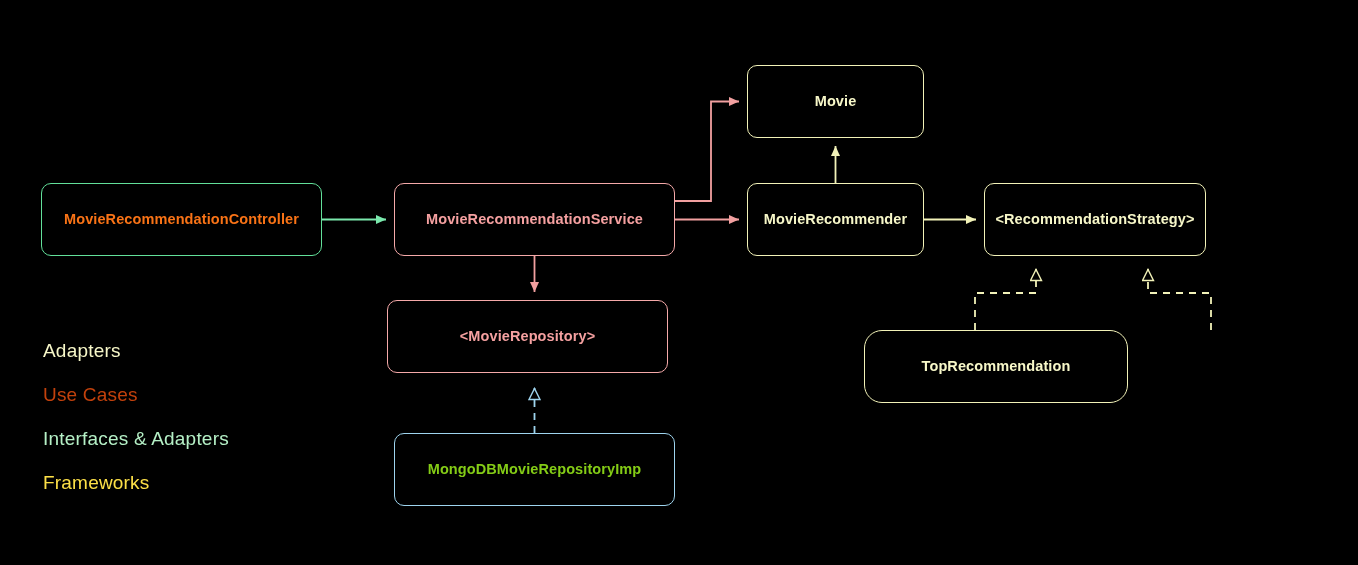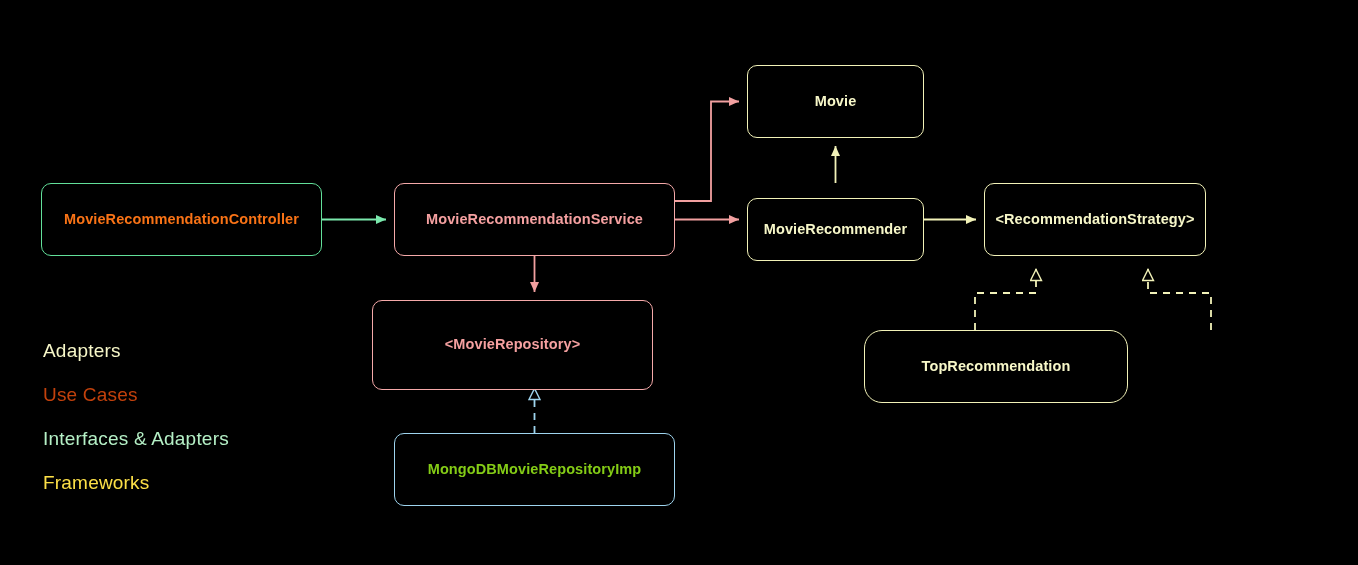--- a/index.html
+++ b/index.html
@@ -115,29 +115,29 @@
   </div>
 
   <div class="node usecase" style="left:394px; top:183px; width:281px; height:73px;">
     <span>MovieRecommendationService</span>
   </div>
 
   <div class="node entity" style="left:747px; top:65px; width:177px; height:73px;">
     <span>Movie</span>
   </div>
 
-  <div class="node entity" style="left:747px; top:198px; width:177px; height:63px;">
+  <div class="node entity" style="left:747px; top:183px; width:177px; height:73px;">
     <span>MovieRecommender</span>
   </div>
 
   <div class="node entity" style="left:984px; top:183px; width:222px; height:73px;">
     <span>&lt;RecommendationStrategy&gt;</span>
   </div>
 
-  <div class="node usecase" style="left:372px; top:300px; width:281px; height:90px;">
+  <div class="node usecase" style="left:387px; top:300px; width:281px; height:73px;">
     <span>&lt;MovieRepository&gt;</span>
   </div>
 
   <div class="node framework" style="left:394px; top:433px; width:281px; height:73px;">
     <span>MongoDBMovieRepositoryImp</span>
   </div>
 
   <div class="node entity" style="left:864px; top:330px; width:264px; height:73px;border-radius:18px;">
     <span>TopRecommendation</span>
   </div>

